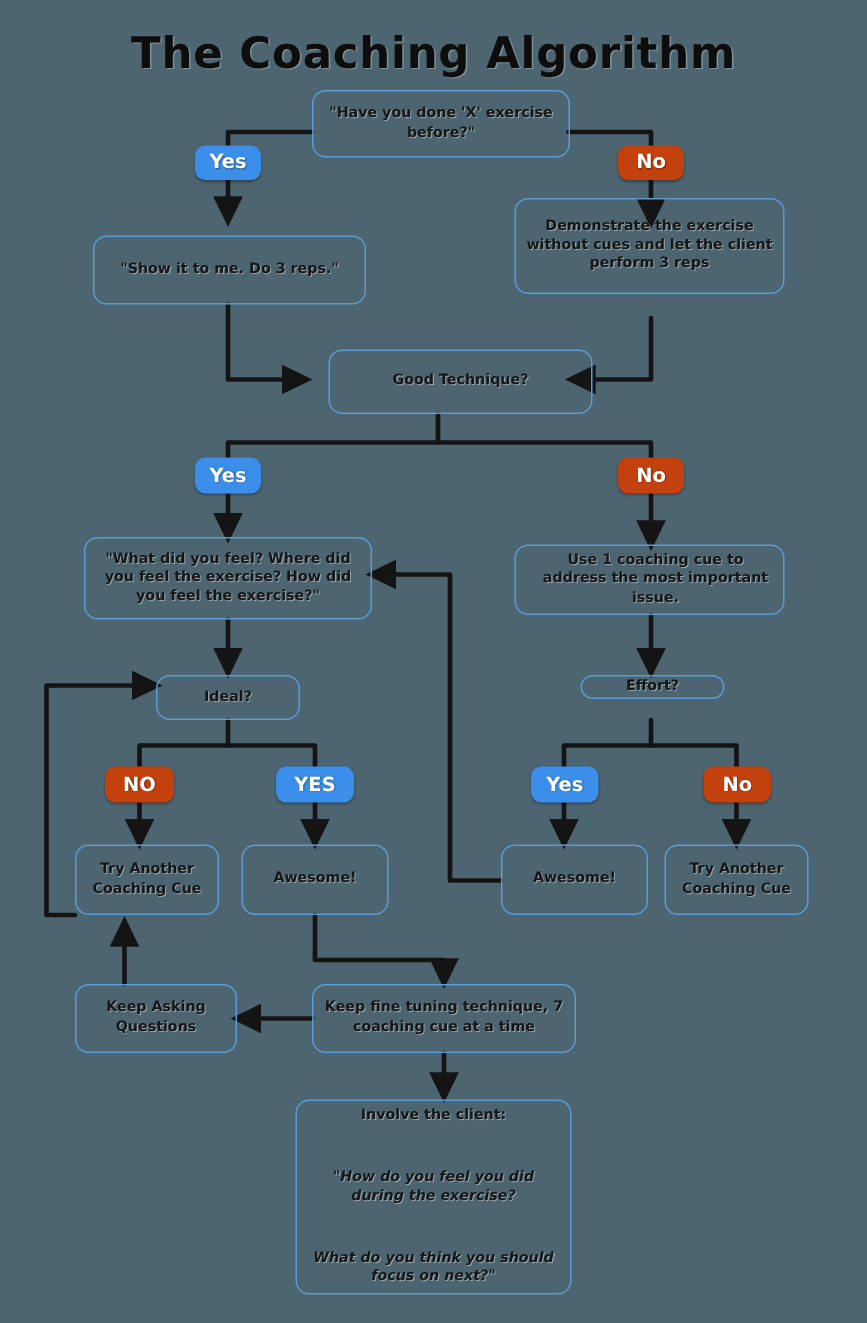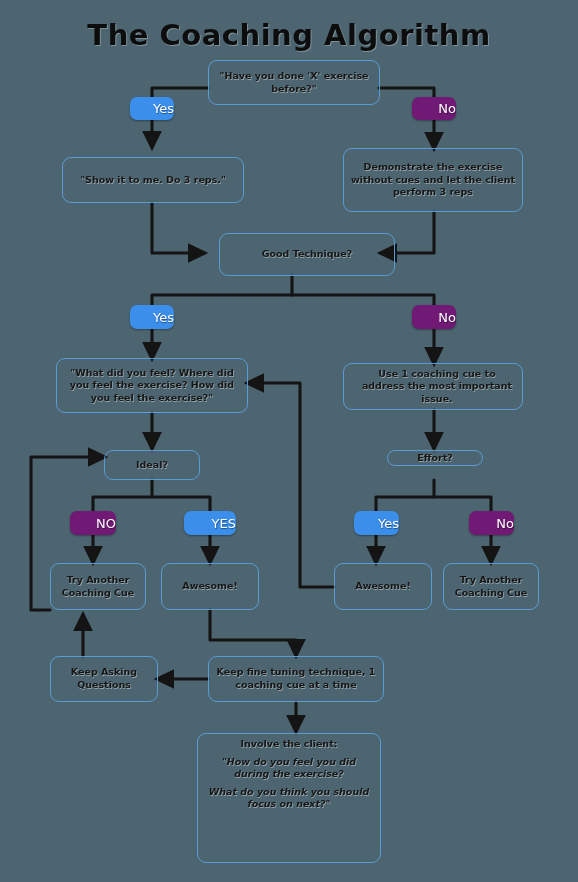--- a/index.html
+++ b/index.html
@@ -36,29 +36,29 @@
     line-height:1.32;
     padding:4px 6px;
     text-shadow:0.7px 0.7px 0 rgba(255,255,255,.40);
   }
   .node span{display:block;width:100%;}
 
   .badge{
     position:absolute;
     box-sizing:border-box;
     border-radius:7px;
-    display:flex;align-items:center;justify-content:flex-end;
-    font-size:13px;font-weight:normal;
+    display:flex;align-items:center;justify-content:center;
+    font-size:13px;font-weight:bold;
     color:#ffffff;
     text-shadow:0.6px 0.6px 1px rgba(0,0,0,.45);
     box-shadow:0 1px 2px rgba(0,0,0,.35);
     z-index:5;
   }
   .badge.yes{background:#3b8eea;}
-  .badge.no{background:#701a75;}
+  .badge.no{background:#c2410c;}
 
   .italic{font-style:italic;}
   .q-head{font-style:normal;}
 </style>
 </head>
 <body>
 
 <div id="root">
 
   <div class="title">The Coaching Algorithm</div>
@@ -123,21 +123,21 @@
   </div>
 
   <div class="badge no" style="left:412px;top:97px;width:44px;height:23px;">
     <span>No</span>
   </div>
 
   <div class="node" style="left:62px;top:157px;width:182px;height:46px;">
     <span>"Show it to me. Do 3 reps."</span>
   </div>
 
-  <div class="node" style="left:343px;top:148px;width:180px;height:64px;">
+  <div class="node" style="left:343px;top:132px;width:180px;height:64px;">
     <span>Demonstrate the exercise without cues and let the client perform 3 reps</span>
   </div>
 
   <div class="node" style="left:219px;top:233px;width:176px;height:43px;">
     <span>Good Technique?</span>
   </div>
 
   <div class="badge yes" style="left:130px;top:305px;width:44px;height:24px;">
     <span>Yes</span>
   </div>
@@ -192,22 +192,22 @@
 
   <div class="node" style="left:443px;top:563px;width:96px;height:47px;">
     <span>Try Another Coaching Cue</span>
   </div>
 
   <div class="node" style="left:50px;top:656px;width:108px;height:46px;">
     <span>Keep Asking Questions</span>
   </div>
 
   <div class="node" style="left:208px;top:656px;width:176px;height:46px;">
-    <span>Keep fine tuning technique, 1 coaching cue at a time</span>
-  </div>
-
-  <div class="node" style="left:197px;top:733px;width:184px;height:130px;flex-direction:column;justify-content:flex-start;gap:5px;">
+    <span>Keep fine tuning technique, 7 coaching cue at a time</span>
+  </div>
+
+  <div class="node" style="left:197px;top:733px;width:184px;height:130px;flex-direction:column;justify-content:space-between;gap:5px;">
     <span class="q-head">Involve the client:</span>
     <span class="italic">"How do you feel you did during the exercise?</span>
     <span class="italic">What do you think you should focus on next?"</span>
   </div>
 
 </div>
 
 </body></html>

